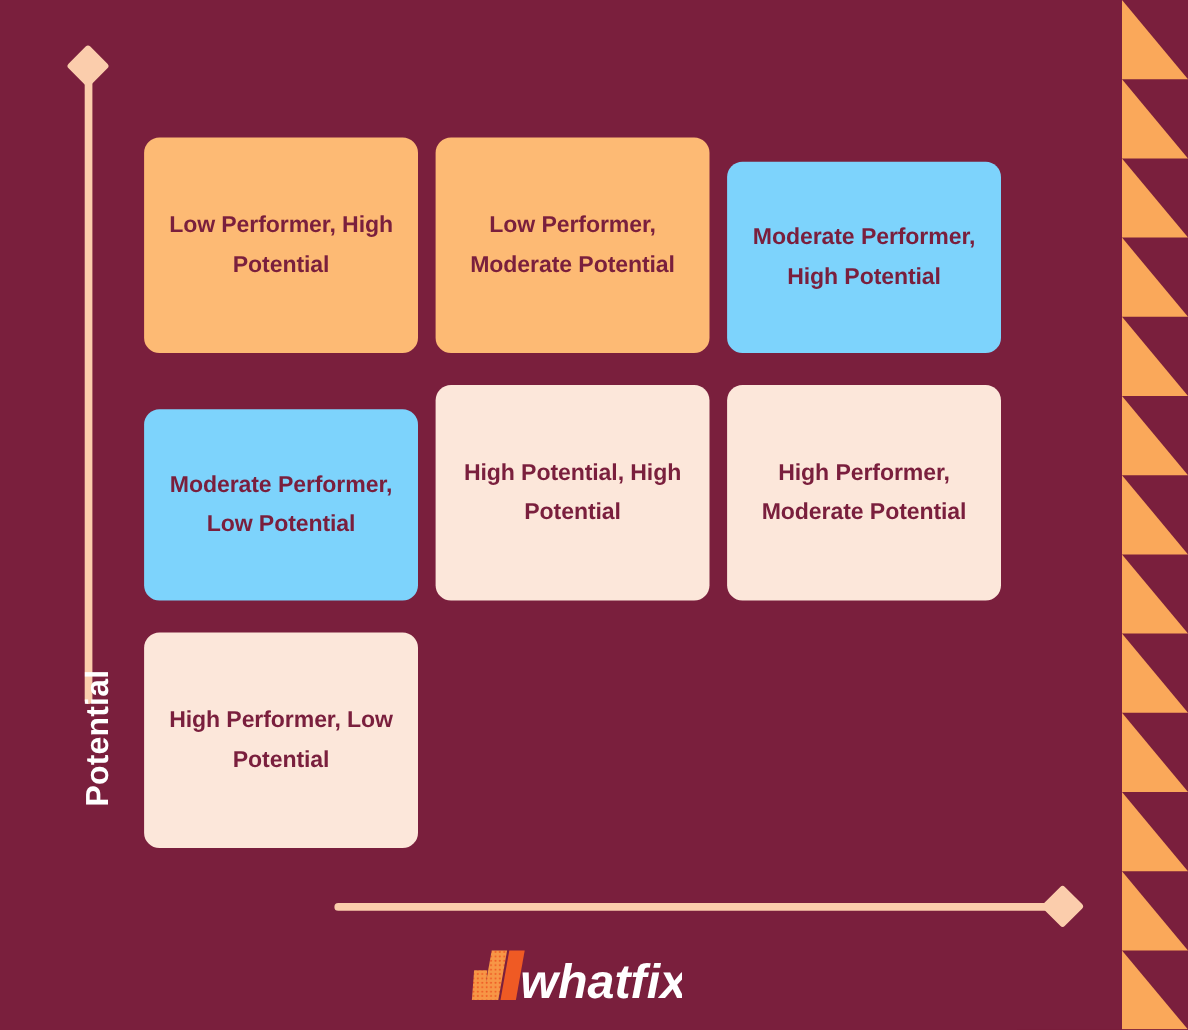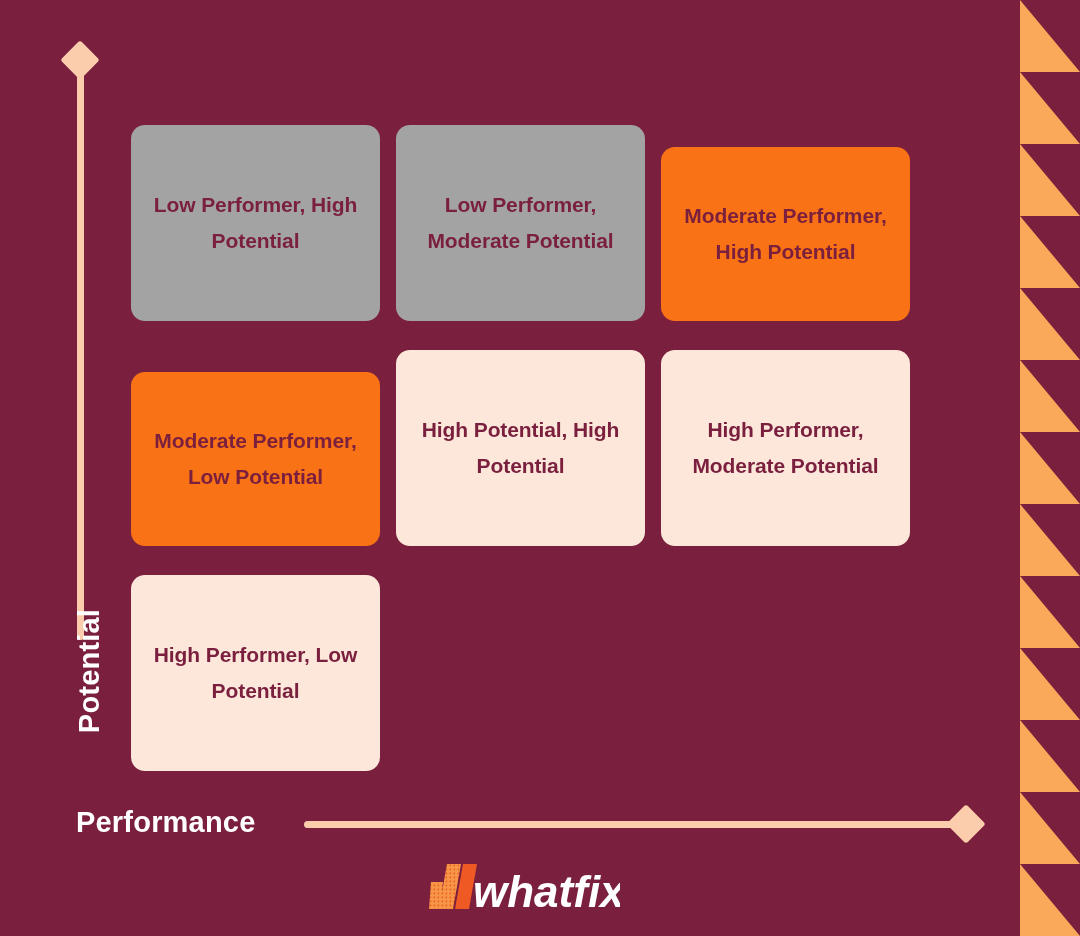--- a/index.html
+++ b/index.html
@@ -137,22 +137,22 @@
     box-sizing: border-box;
   }
   .matrix-cell .cell-text {
     color: #7A1F3D;
     font-size: 21px;
     font-weight: bold;
     line-height: 1.72;
     text-align: center;
     letter-spacing: -0.1px;
   }
-  .row-low   { background: #a3a3a3; }
-  .row-mod   { background: #f97316; margin-top: 22px; }
+  .row-low   { background: #fdba74; }
+  .row-mod   { background: #7dd3fc; margin-top: 22px; }
   .row-high  { background: #FCE7DA; }
 
   
   #logo {
     position: absolute;
     left: 425px;
     top: 860px;
     width: 195px;
     height: 58px;
   }
@@ -176,21 +176,20 @@
     <div class="triangle-tile" style="top:648px"></div>
     <div class="triangle-tile" style="top:720px"></div>
     <div class="triangle-tile" style="top:792px"></div>
     <div class="triangle-tile" style="top:864px"></div>
   </div>
 
   <div id="y-axis-arrow"></div>
   <div id="y-axis-line"></div>
   <div id="y-axis-label">Potential</div>
 
-  <div id="x-axis-label">Performance</div>
   <div id="x-axis-line"></div>
   <div id="x-axis-arrow"></div>
 
   <div id="matrix-grid">
 
     <div class="matrix-cell row-low">
       <span class="cell-text">Low Performer, High Potential</span>
     </div>
     <div class="matrix-cell row-low">
       <span class="cell-text">Low Performer, Moderate Potential</span>

